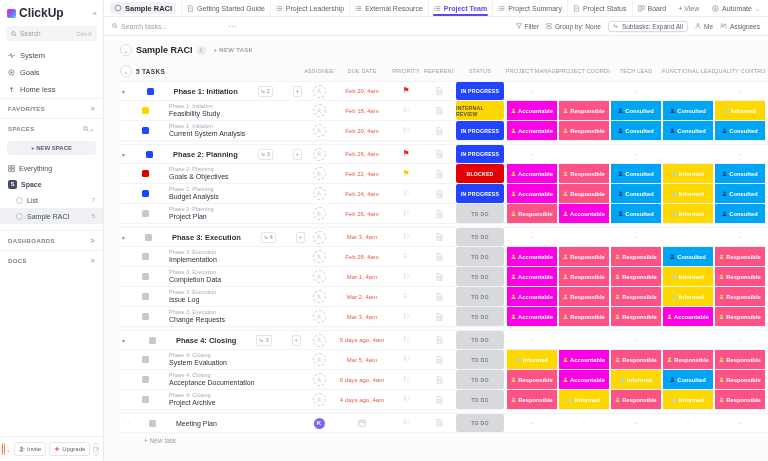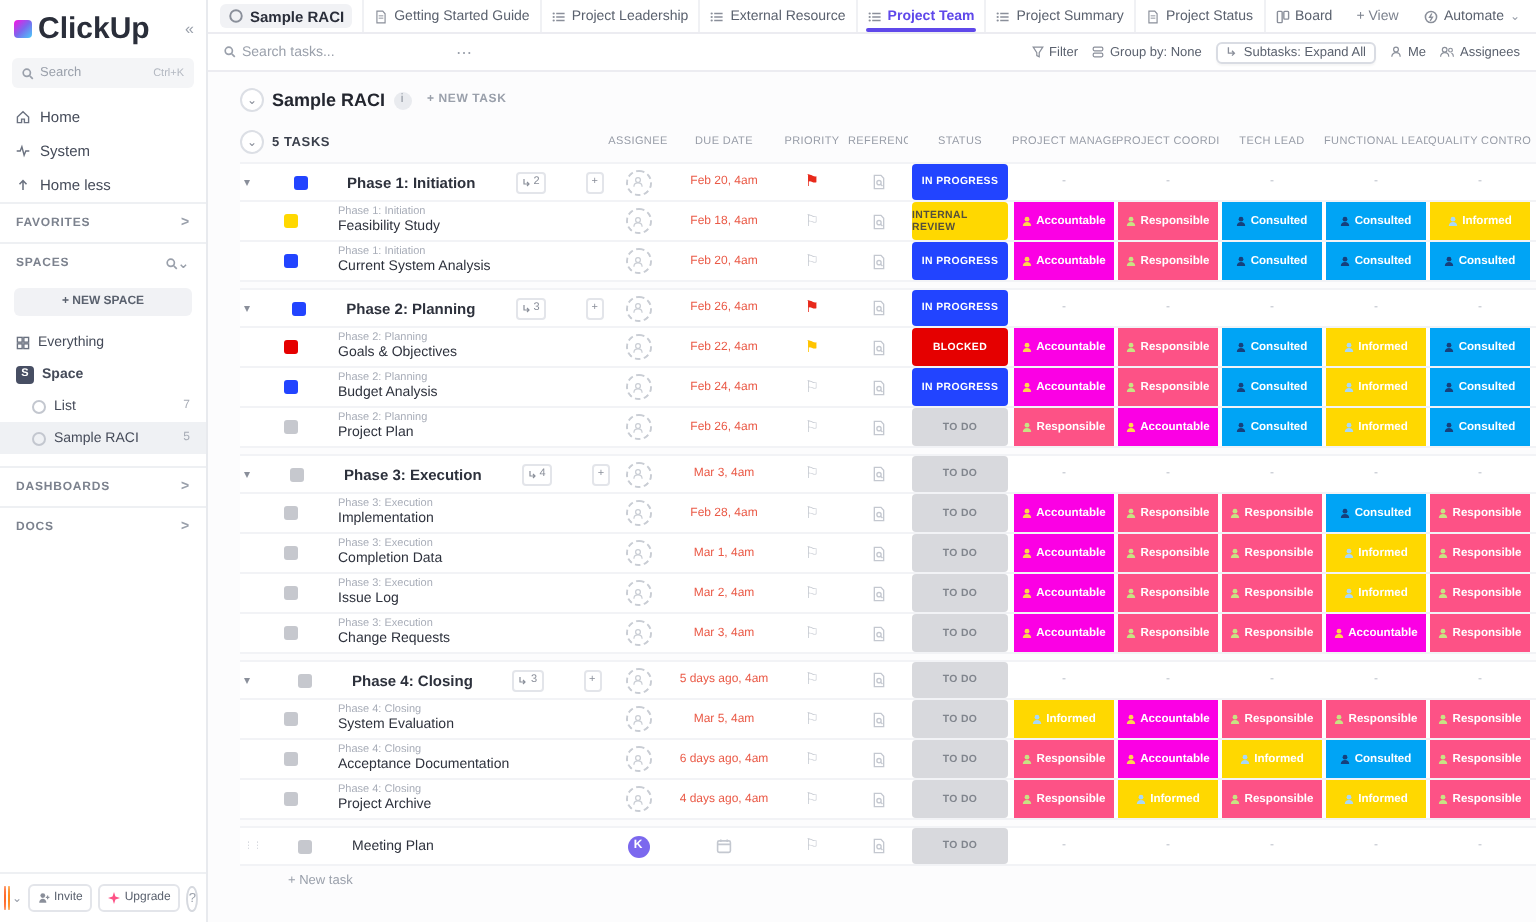--- a/index.html
+++ b/index.html
@@ -2,21 +2,21 @@
 <html><head>
 <meta charset="utf-8">
 <style>
   html,body{margin:0;padding:0;}
   body{width:768px;height:461px;overflow:hidden;font-family:"Liberation Sans","DejaVu Sans",sans-serif;background:#fff;color:#3a3f4b;-webkit-font-smoothing:antialiased;}
   .app{display:flex;width:768px;height:461px;}
   
   .sidebar{width:103px;min-width:103px;height:100%;border-right:1px solid #e8eaee;display:flex;flex-direction:column;background:#fff;position:relative;}
   .logo-row{display:flex;align-items:center;gap:3px;padding:6px 6px 4px 7px;}
   .logo-mark{width:9px;height:9px;border-radius:2px;background:linear-gradient(135deg,#fa12e3 0%,#7b68ee 50%,#49ccf9 100%);}
-  .logo-text{font-size:15px;font-weight:bold;color:#2a2e3a;flex:1;}
+  .logo-text{font-size:12px;font-weight:bold;color:#2a2e3a;flex:1;}
   .collapse{font-size:8px;color:#9aa0ab;cursor:pointer;}
   .side-search{margin:2px 6px 6px 6px;height:15px;background:#f4f5f7;border-radius:3px;display:flex;align-items:center;padding:0 5px;gap:3px;}
   .side-search .ph{font-size:6.5px;color:#9aa0ab;flex:1;}
   .side-search .kbd{font-size:5.5px;color:#b3b8c1;}
   .nav-item{display:flex;align-items:center;gap:5px;height:17px;padding:0 8px;font-size:7.5px;color:#454b59;cursor:pointer;}
   .nav-item svg{flex:0 0 auto;}
   .sect{border-top:1px solid #eef0f3;display:flex;align-items:center;height:19px;padding:0 8px;font-size:6px;letter-spacing:.4px;color:#7c828e;font-weight:bold;}
   .sect .grow{flex:1;}
   .sect .chev{color:#9aa0ab;font-size:7px;}
   .new-space{margin:3px 7px 5px 7px;height:14px;background:#f1f2f5;border-radius:3px;display:flex;align-items:center;justify-content:center;font-size:6px;color:#5a616e;font-weight:bold;cursor:pointer;}
@@ -103,32 +103,33 @@
           <circle cx="4" cy="4" r="3" fill="none" stroke="#9aa0ab" stroke-width="1.4"></circle>
           <path d="M6.5 6.5 L9 9" stroke="#9aa0ab" stroke-width="1.4"></path>
         </svg>
       <span class="ph">Search</span>
       <span class="kbd">Ctrl+K</span>
     </div>
     <div id="side-nav">
         <div class="nav-item">
           <span>
             <svg width="7" height="7" viewBox="0 0 10 10">
-              <path d="M1 5 L5 1.2 L9 5 V9 H6 V6.5 H4 V9 H1 Z" fill="none" stroke="#6b7280" stroke-width="1"></path>
+              <path d="M0.5 5 H3 L4.2 2 L5.8 8 L7 5 H9.5" fill="none" stroke="#6b7280" stroke-width="1"></path>
             </svg>
           </span>
-          <span>Home</span>
+          <span>System</span>
         </div>
         <div class="nav-item">
           <span>
             <svg width="7" height="7" viewBox="0 0 10 10">
-              <path d="M0.5 5 H3 L4.2 2 L5.8 8 L7 5 H9.5" fill="none" stroke="#6b7280" stroke-width="1"></path>
+              <circle cx="5" cy="5" r="3.8" fill="none" stroke="#6b7280"></circle>
+              <circle cx="5" cy="5" r="1.4" fill="#6b7280"></circle>
             </svg>
           </span>
-          <span>System</span>
+          <span>Goals</span>
         </div>
         <div class="nav-item">
           <span>
             <svg width="7" height="7" viewBox="0 0 10 10">
               <path d="M5 8.5 V2 M2.5 4.5 L5 1.8 L7.5 4.5" fill="none" stroke="#6b7280" stroke-width="1.1"></path>
             </svg>
           </span>
           <span>Home less</span>
         </div>
       </div>

